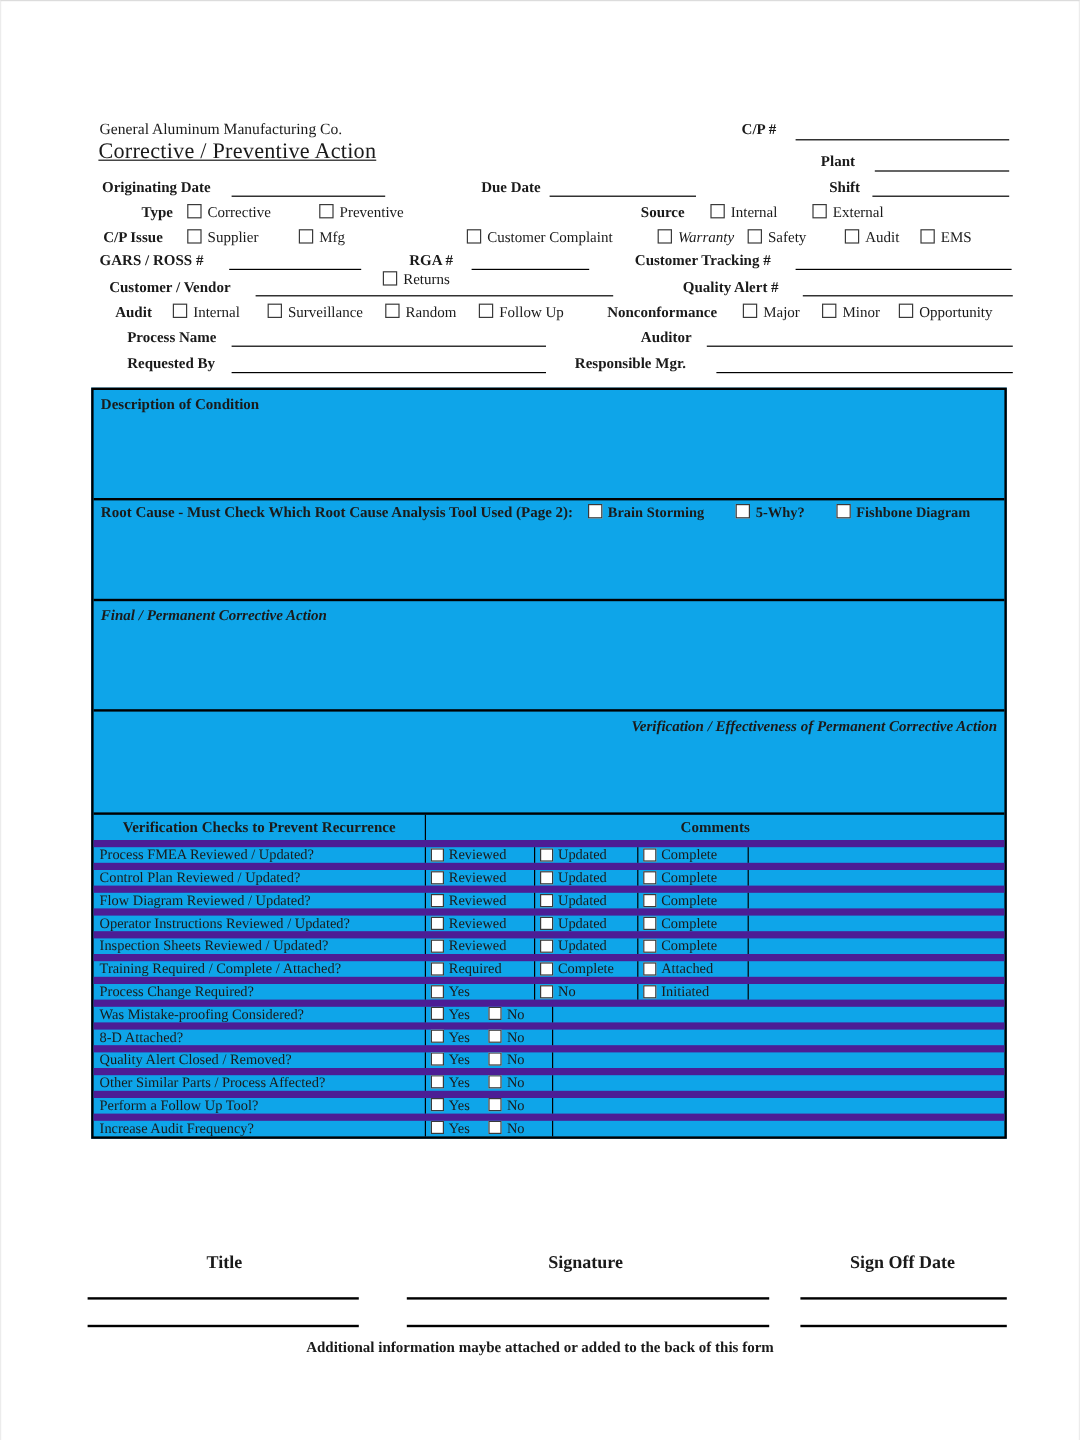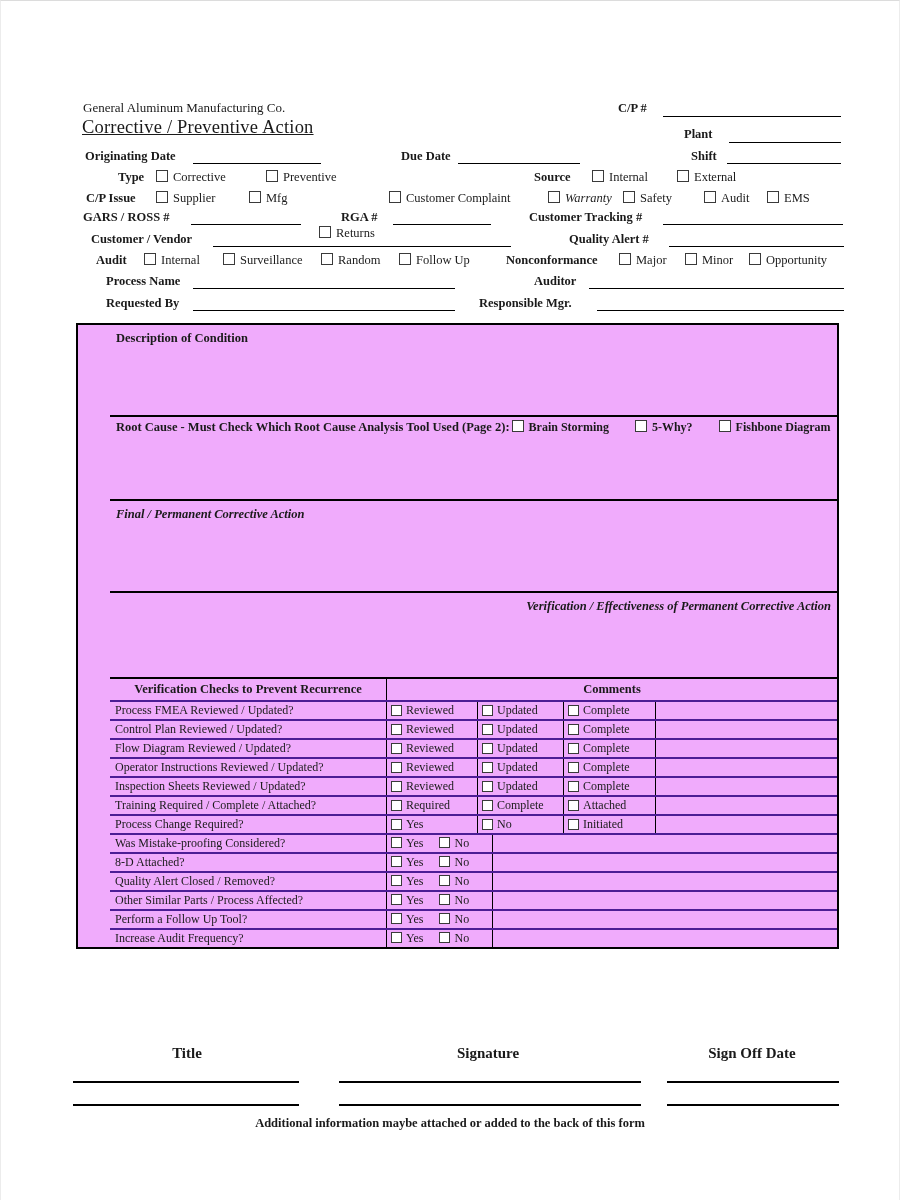--- a/index.html
+++ b/index.html
@@ -11,30 +11,30 @@
   }
   .abs{position:absolute;}
   .company{font-size:13px;}
   .title{font-size:18.5px;letter-spacing:.2px;text-decoration:underline;}
   .lbl{font-weight:bold;font-size:12.5px;white-space:nowrap;}
   .opt{font-size:12.5px;white-space:nowrap;}
   .ital{font-style:italic;}
   .fill{position:absolute;border-bottom:1.6px solid #000;height:0;}
   .cb{display:inline-block;width:10px;height:10px;border:1.6px solid #3a3a3a;background:#fff;
       vertical-align:-1px;margin-right:5px;}
-  .box{position:absolute;left:75px;top:322px;width:763px;border:2px solid #000;box-sizing:border-box;background:#f0abfc;padding-left:32px;}
+  .box{position:absolute;left:75px;top:322px;width:763px;border:2px solid #000;box-sizing:border-box;background:#0ea5e9;}
   .sect{position:relative;box-sizing:border-box;padding:3px 6px;}
   .sect + .sect{border-top:2px solid #000;}
   .sect-label{font-weight:bold;font-size:12.5px;}
   .sect-label.it{font-style:italic;}
   .rc-line{display:flex;align-items:center;}
   .rc-opt{font-weight:bold;font-size:12px;white-space:nowrap;}
   
   .vt{border-top:2px solid #000;}
-  .trow{display:flex;align-items:center;height:19px;border-top:2px solid #4c1d95;box-sizing:border-box;font-size:12px;}
+  .trow{display:flex;align-items:center;height:19px;border-top:6px solid #4c1d95;box-sizing:border-box;font-size:12px;}
   .trow.hd{height:21px;border-top:none;font-weight:bold;font-size:12.5px;}
   .tq{width:277px;padding-left:5px;border-right:1px solid #000;box-sizing:border-box;height:100%;
       display:flex;align-items:center;white-space:nowrap;overflow:hidden;}
   .tq.center{justify-content:center;padding-left:0;}
   .tc{border-right:1px solid #000;box-sizing:border-box;height:100%;display:flex;align-items:center;
       padding-left:4px;white-space:nowrap;overflow:hidden;}
   .tc.o1{width:91px;}.tc.o2{width:86px;}.tc.o3{width:92px;}
   .tc.yn{width:106px;gap:16px;}
   .tcomment{flex:1;height:100%;}
   .tcomment.hd{display:flex;align-items:center;justify-content:center;}
@@ -116,21 +116,21 @@
   <div class="box">
 
     <div class="sect" style="height:90px;">
       <span class="sect-label">Description of Condition</span>
     </div>
 
 
     <div class="sect" style="height:84px;">
       <div class="rc-line">
         <span class="sect-label">Root Cause - Must Check Which Root Cause Analysis Tool Used (Page 2):</span>
-        <span class="rc-opt" style="margin-left:2px;"><span class="cb"></span><span>Brain Storming</span></span>
+        <span class="rc-opt" style="margin-left:12px;"><span class="cb"></span><span>Brain Storming</span></span>
         <span class="rc-opt" style="margin-left:26px;"><span class="cb"></span><span>5-Why?</span></span>
         <span class="rc-opt" style="margin-left:26px;"><span class="cb"></span><span>Fishbone Diagram</span></span>
       </div>
     </div>
 
     <div class="sect" style="height:92px;">
       <span class="sect-label it">Final / Permanent Corrective Action</span>
     </div>
 
     <div class="sect" style="height:86px;text-align:right;">

